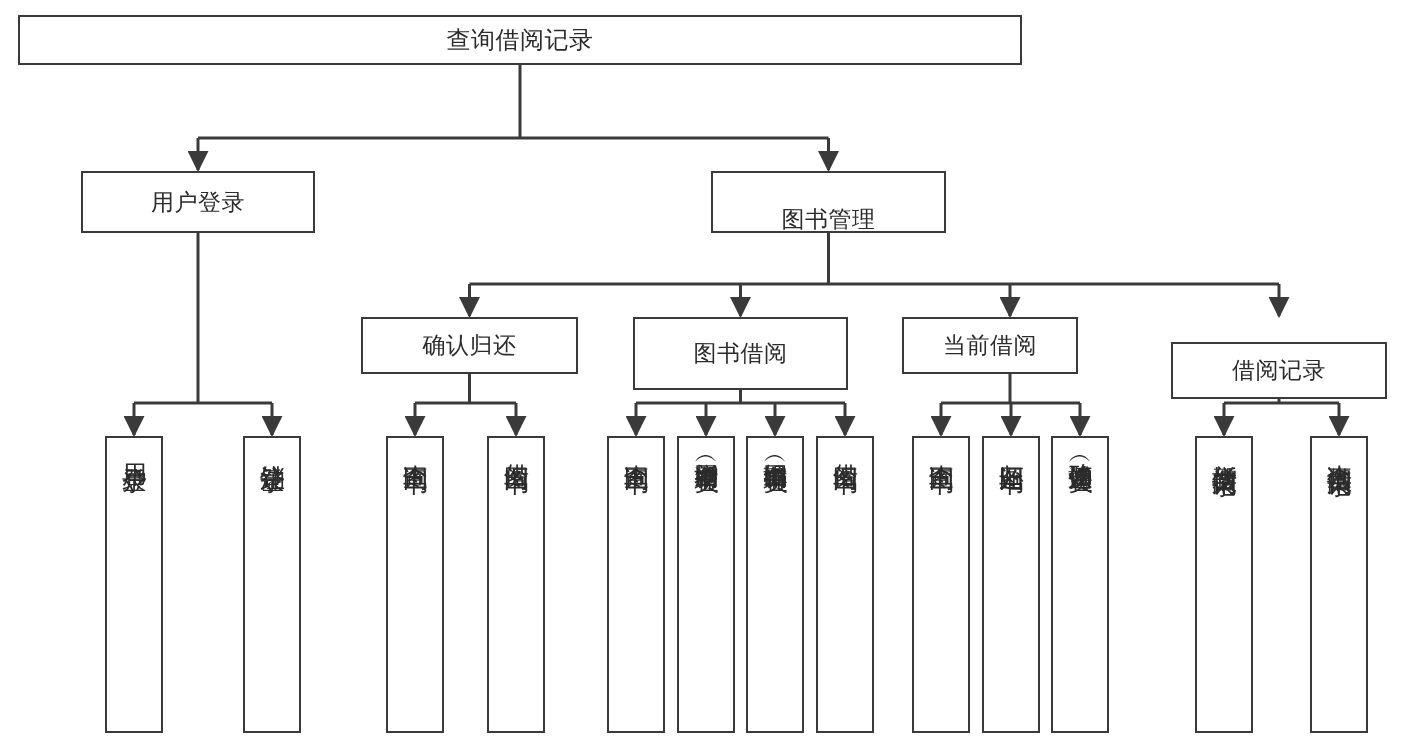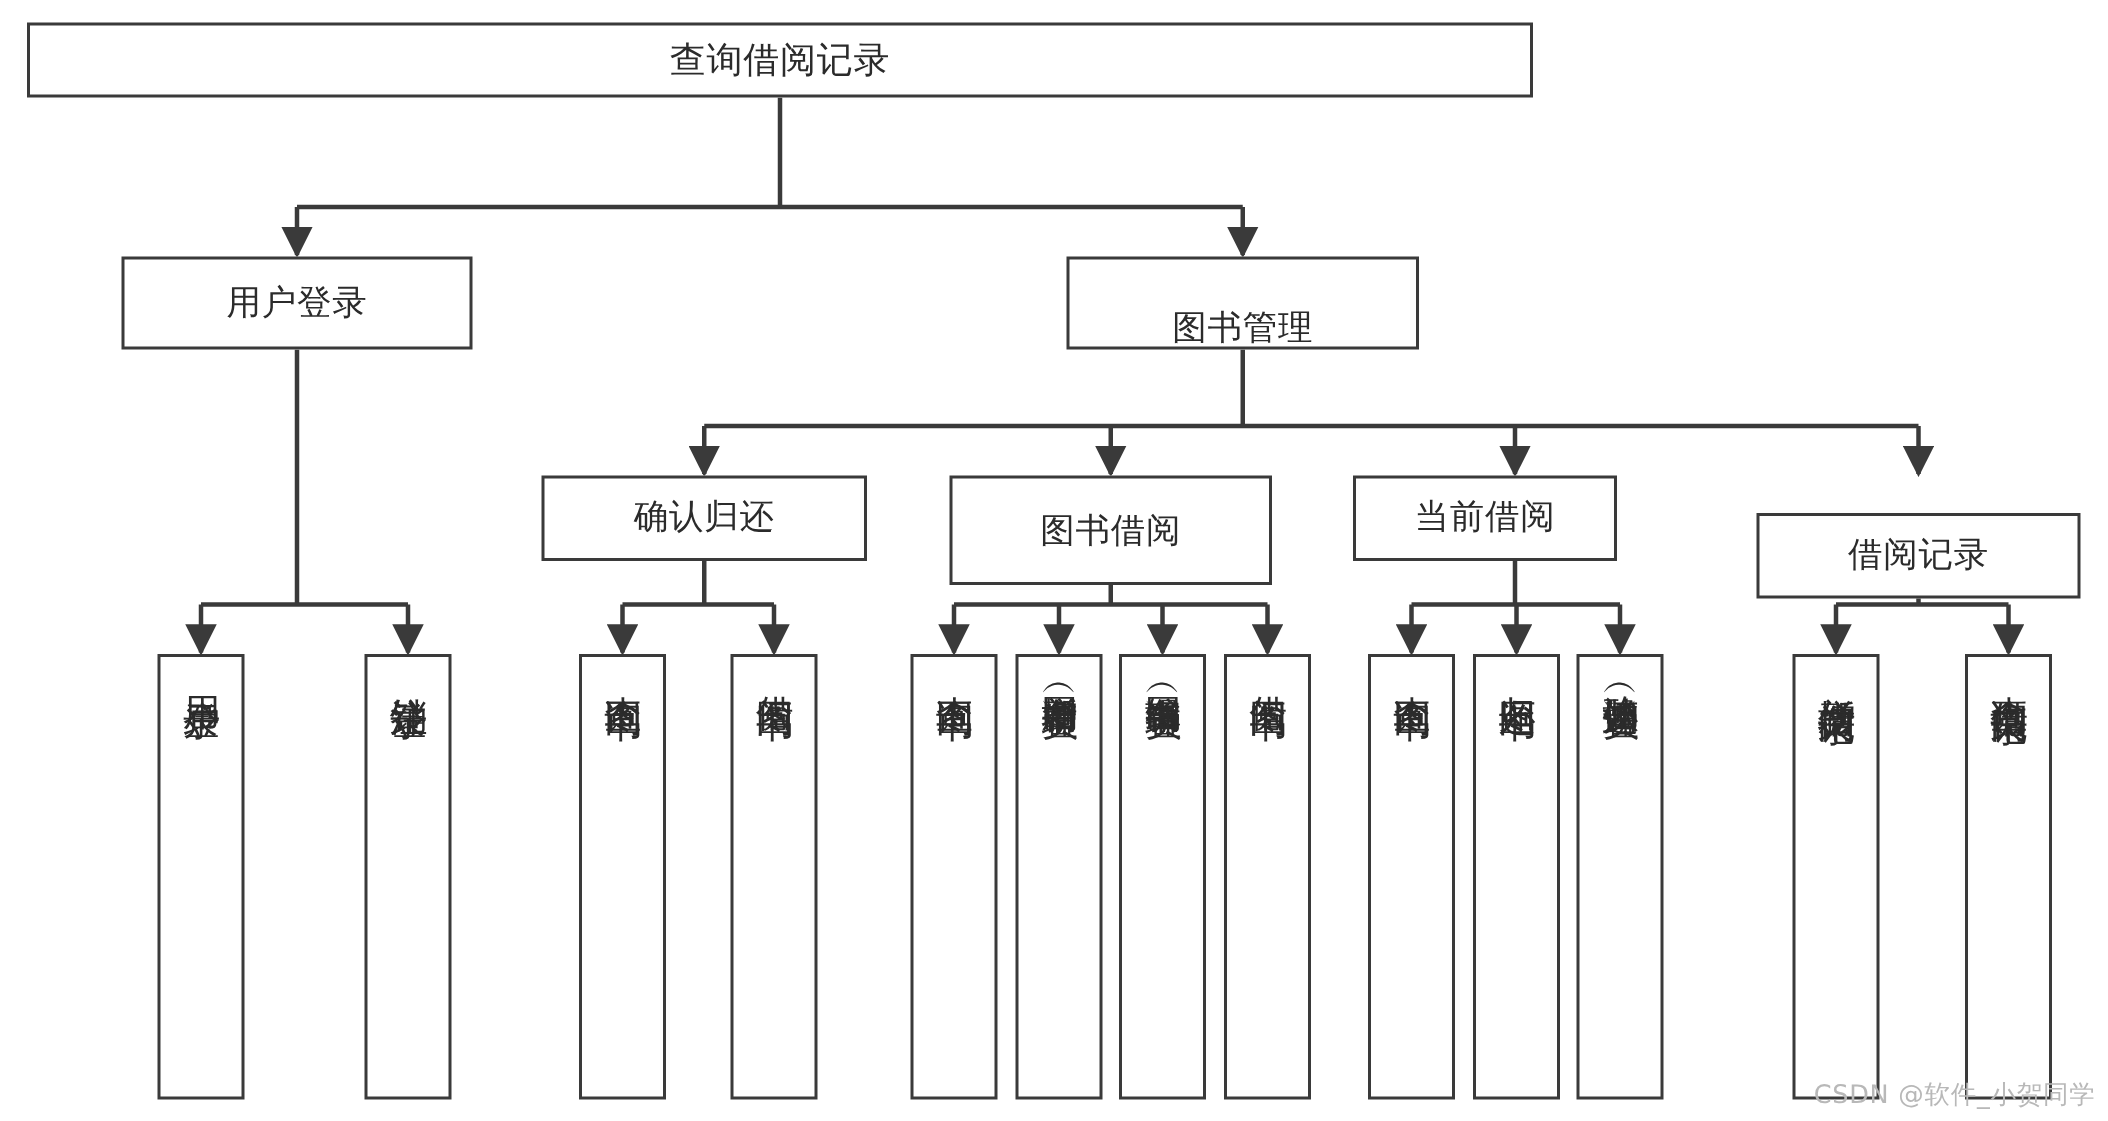--- a/index.html
+++ b/index.html
@@ -180,14 +180,13 @@
         <span class="node-label">确认归还（管理员）</span>
       </div>
       <div class="node v" style="left: 1195px; top: 436px; width: 58px; height: 297px;">
         <span class="node-label">新增借阅记录</span>
       </div>
       <div class="node v" style="left: 1310px; top: 436px; width: 58px; height: 297px;">
         <span class="node-label">查询借阅记录</span>
       </div>
     </div>
 
-  <div class="watermark">CSDN @软件_小贺同学</div>
 </div>
 
 </body></html>

